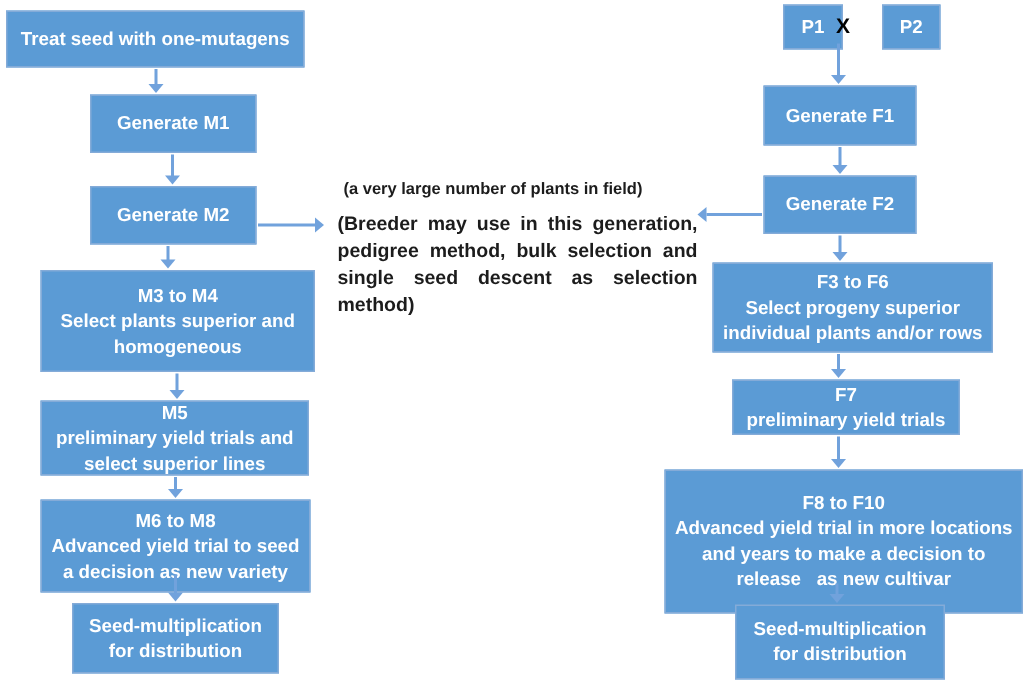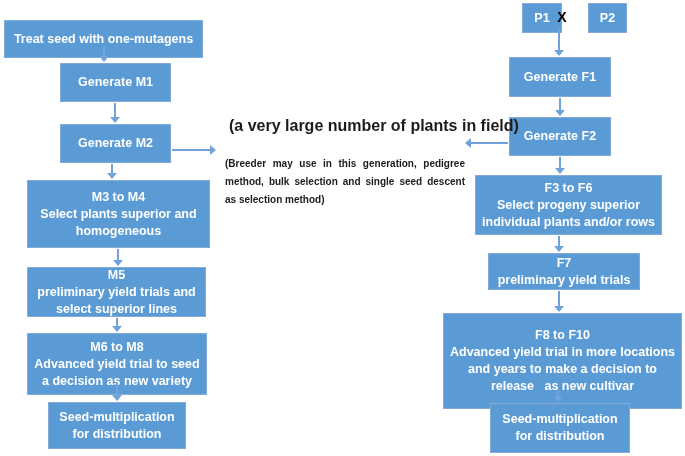--- a/index.html
+++ b/index.html
@@ -23,22 +23,22 @@
   }
   .bl{
     color:var(--box-text);font-weight:bold;font-size:12.5px;line-height:17px;
     white-space:pre;text-align:center;
   }
   .cross{
     position:absolute;color:var(--cross-text);font-weight:bold;font-size:14px;
     text-align:center;line-height:22px;
   }
   .ann{position:absolute;color:var(--annotation-text);font-weight:bold;}
-  .ann-line1{font-size:16px;line-height:18px;white-space:nowrap;padding-left:4px;margin:0 0 20px 0;}
-  .ann-para{font-size:10px;line-height:18px;text-align:justify;margin:0;}
+  .ann-line1{font-size:11px;line-height:18px;white-space:nowrap;padding-left:4px;margin:0 0 5px 0;}
+  .ann-para{font-size:13px;line-height:18px;text-align:justify;margin:0;}
   
   .av{position:absolute;width:10px;}
   .av .stem{position:absolute;left:4px;top:0;bottom:5px;width:2px;background:var(--arrow);}
   .av .head{position:absolute;left:0;bottom:0;width:0;height:0;
     border-left:5px solid transparent;border-right:5px solid transparent;
     border-top:6px solid var(--arrow);}
   
   .ah{position:absolute;height:10px;}
   .ah .stem{position:absolute;top:4px;height:2px;background:var(--arrow);}
   .ah.to-right .stem{left:0;right:6px;}
@@ -48,21 +48,21 @@
   .ah.to-left .stem{right:0;left:6px;}
   .ah.to-left .head{position:absolute;left:0;top:0;width:0;height:0;
     border-top:5px solid transparent;border-bottom:5px solid transparent;
     border-right:6px solid var(--arrow);}
 </style>
 </head>
 <body>
 
 <div class="canvas">
 
-  <div class="box" style="left:4px;top:20px;width:199px;height:38px">
+  <div class="box" style="left:4px;top:7px;width:199px;height:38px">
     <span class="bl">Treat seed with one-mutagens</span>
   </div>
   <div class="box" style="left:60px;top:63px;width:111px;height:39px">
     <span class="bl">Generate M1</span>
   </div>
   <div class="box" style="left:60px;top:124px;width:111px;height:39px">
     <span class="bl">Generate M2</span>
   </div>
   <div class="box" style="left:27px;top:180px;width:183px;height:68px">
     <span class="bl">M3 to M4</span>

